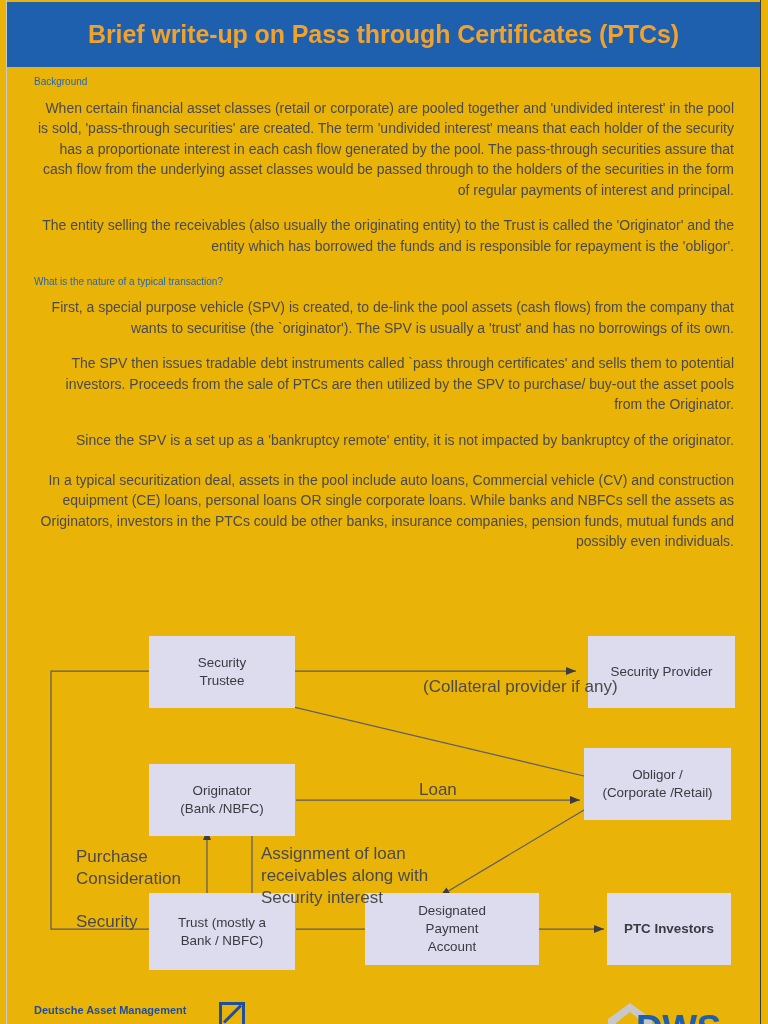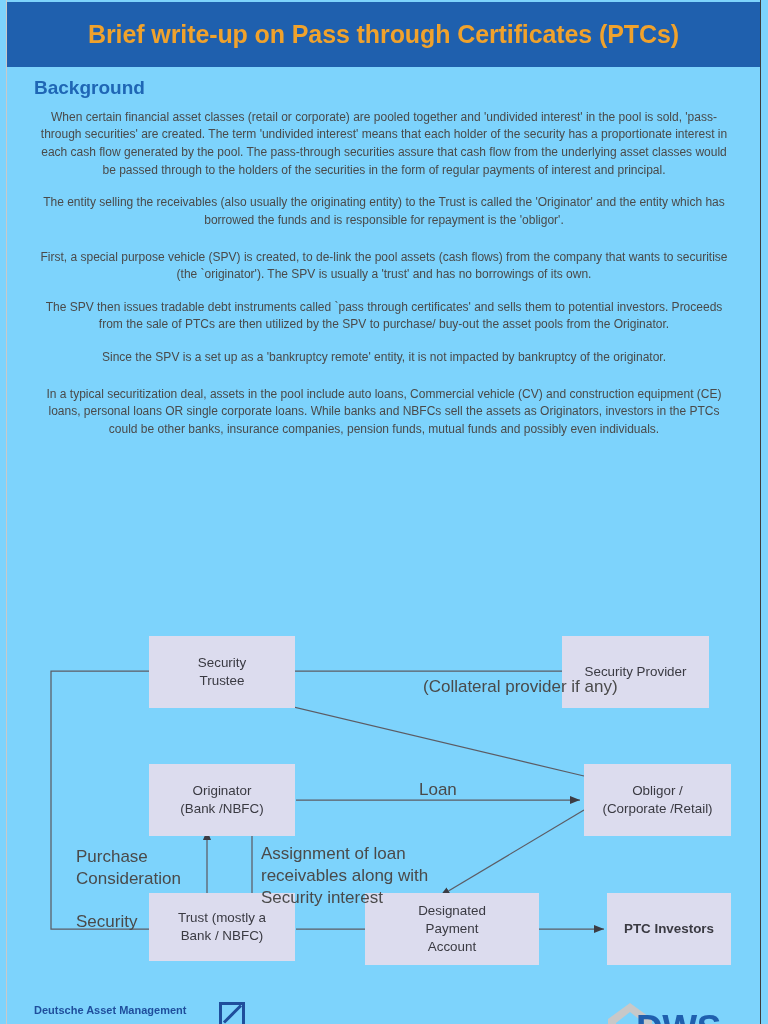--- a/index.html
+++ b/index.html
@@ -14,21 +14,21 @@
     overflow: hidden;
     position: relative;
   }
 
   
   .page {
     position: absolute;
     left: 0; top: 0;
     width: 768px;
     height: 1024px;
-    background: #7dd3fc;
+    background: #eab308;
     box-sizing: border-box;
   }
   .page-border-left {
     position: absolute;
     left: 6px; top: 0;
     width: 1px; height: 1024px;
     background: #c9c9c9;
   }
   .page-border-right {
     position: absolute;
@@ -60,31 +60,31 @@
 
   
   .content {
     position: absolute;
     left: 34px;
     top: 76px;
     width: 700px;
   }
   h2.section-heading {
     color: #1f66b5;
-    font-size: 19px;
-    font-weight: bold;
+    font-size: 10px;
+    font-weight: normal;
     margin: 0 0 9px 0;
     line-height: 1.25;
   }
   p.body-text {
     color: #4a4a4a;
-    font-size: 12px;
+    font-size: 14px;
     line-height: 1.47;
     margin: 0 0 15px 0;
-    text-align: center;
+    text-align: right;
   }
   p.body-text.last { margin-bottom: 19px; }
 
   
   .diagram {
     position: absolute;
     left: 34px;
     top: 624px;
     width: 700px;
     height: 350px;
@@ -180,20 +180,21 @@
   </div>
 
   <div class="content">
 
     <h2 class="section-heading">Background</h2>
 
     <p class="body-text">When certain financial asset classes (retail or corporate) are pooled together and 'undivided interest' in the pool is sold, 'pass-through securities' are created. The term 'undivided interest' means that each holder of the security has a proportionate interest in each cash flow generated by the pool. The pass-through securities assure that cash flow from the underlying asset classes would be passed through to the holders of the securities in the form of regular payments of interest and principal.</p>
 
     <p class="body-text last">The entity selling the receivables (also usually the originating entity) to the Trust is called the 'Originator' and the entity which has borrowed the funds and is responsible for repayment is the 'obligor'.</p>
 
+    <h2 class="section-heading">What is the nature of a typical transaction?</h2>
 
     <p class="body-text">First, a special purpose vehicle (SPV) is created, to de-link the pool assets (cash flows) from the company that wants to securitise (the `originator'). The SPV is usually a 'trust' and has no borrowings of its own.</p>
 
     <p class="body-text">The SPV then issues tradable debt instruments called `pass through certificates' and sells them to potential investors. Proceeds from the sale of PTCs are then utilized by the SPV to purchase/ buy-out the asset pools from the Originator.</p>
 
     <p class="body-text last">Since the SPV is a set up as a 'bankruptcy remote' entity, it is not impacted by bankruptcy of the originator.</p>
 
     <p class="body-text">In a typical securitization deal, assets in the pool include auto loans, Commercial vehicle (CV) and construction equipment (CE) loans, personal loans OR single corporate loans. While banks and NBFCs sell the assets as Originators, investors in the PTCs could be other banks, insurance companies, pension funds, mutual funds and possibly even individuals.</p>
 
   </div>
@@ -230,35 +231,35 @@
 
         <line x1="477" y1="305" x2="570" y2="305" marker-end="url(#arrowEnd)"></line>
       </g>
     </svg>
 
     <div class="node-box" style="left:115px; top:12px; width:146px; height:72px;">
       <span style="white-space:pre-line;">Security
 Trustee</span>
     </div>
 
-    <div class="node-box" style="left:528px; top:12px; width:147px; height:72px;">
+    <div class="node-box" style="left:554px; top:12px; width:147px; height:72px;">
       <span style="white-space:pre-line;">Security Provider</span>
     </div>
 
     <div class="node-box" style="left:115px; top:140px; width:146px; height:72px;justify-content:center;">
       <span style="white-space:pre-line;">Originator
 (Bank /NBFC)</span>
     </div>
 
-    <div class="node-box" style="left:550px; top:140px; width:147px; height:72px;">
+    <div class="node-box" style="left:550px; top:124px; width:147px; height:72px;">
       <span style="white-space:pre-line;">Obligor /
 (Corporate /Retail)</span>
     </div>
 
-    <div class="node-box" style="left:115px; top:269px; width:146px; height:68px;">
+    <div class="node-box" style="left:115px; top:269px; width:146px; height:77px;">
       <span style="white-space:pre-line;">Trust (mostly a
 Bank / NBFC)</span>
     </div>
 
     <div class="node-box" style="left:331px; top:269px; width:174px; height:72px;">
       <span style="white-space:pre-line;">Designated
 Payment
 Account</span>
     </div>
 

